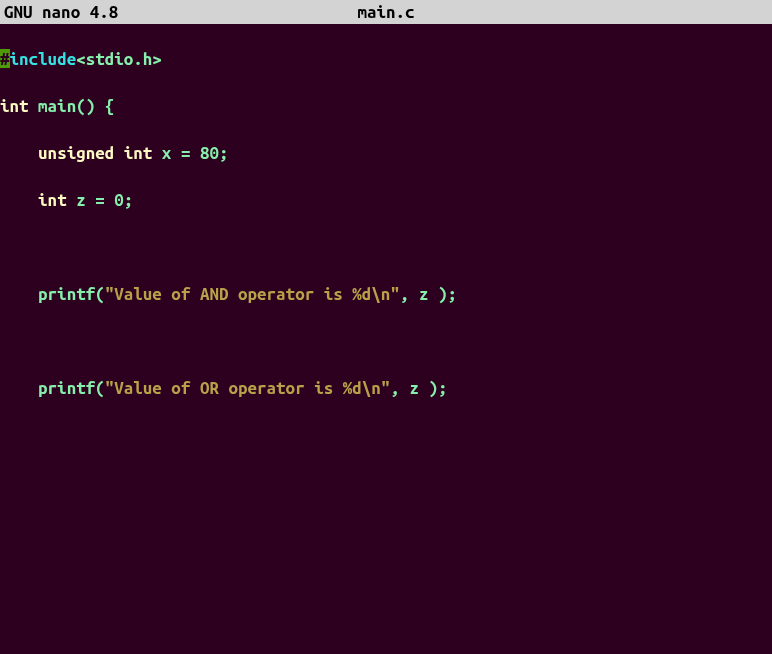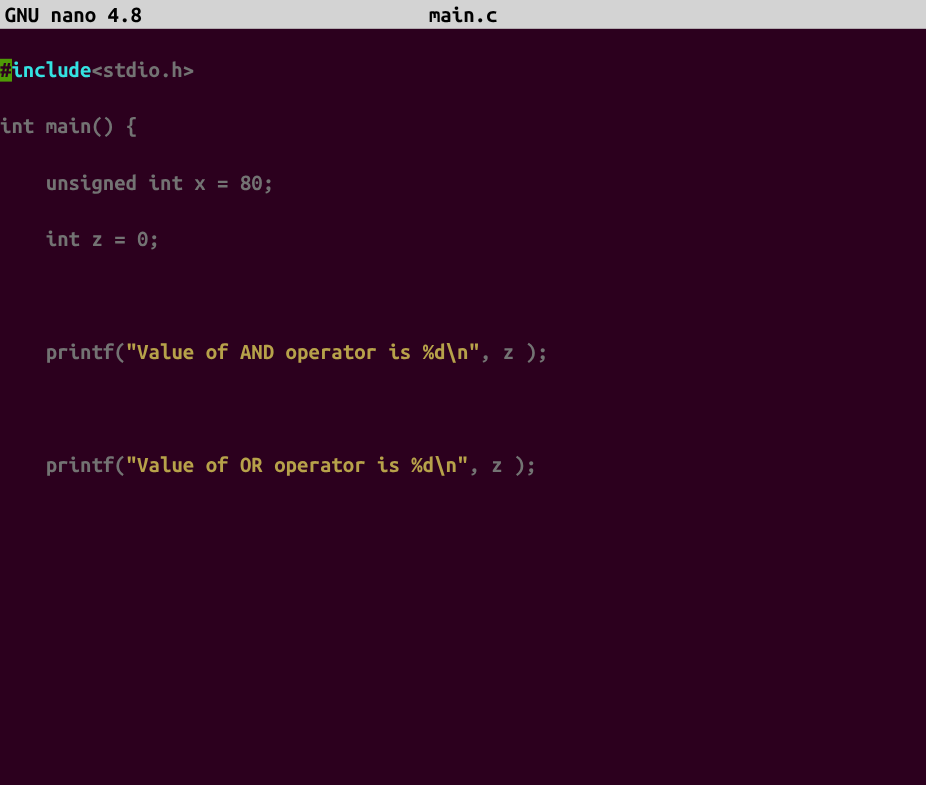--- a/index.html
+++ b/index.html
@@ -16,21 +16,21 @@
       line-height: 1.38;
       color: #e8e8e8;
       font-weight: bold;
       overflow: hidden;
     }
     .titlebar {
       background: #d3d3d3;
       color: #000;
       height: 24px;
       display: flex;
-      align-items: flex-end;
+      align-items: center;
       padding: 0 4px;
       font-weight: normal;
     }
     .titlebar-left {
       font-weight: bold;
     }
     .titlebar-center {
       position: absolute;
       left: 50%;
       transform: translateX(-50%);
@@ -45,27 +45,27 @@
       display: block;
     }
     .cursor-block {
       background: #4e9a06;
       color: #2c001e;
     }
     .c-preproc {
       color: #34e2e2;
     }
     .c-type {
-      color: #737373;
+      color: #fef9c3;
     }
     .c-string {
       color: #b7a24a;
     }
     .c-default {
-      color: #737373;
+      color: #86efac;
       text-align: right;
     }
   </style>
 </head>
 <body>
 
 <div class="titlebar">
   <span class="titlebar-left">  GNU nano  4.8</span>
   <span class="titlebar-center">main.c</span>
 </div>

